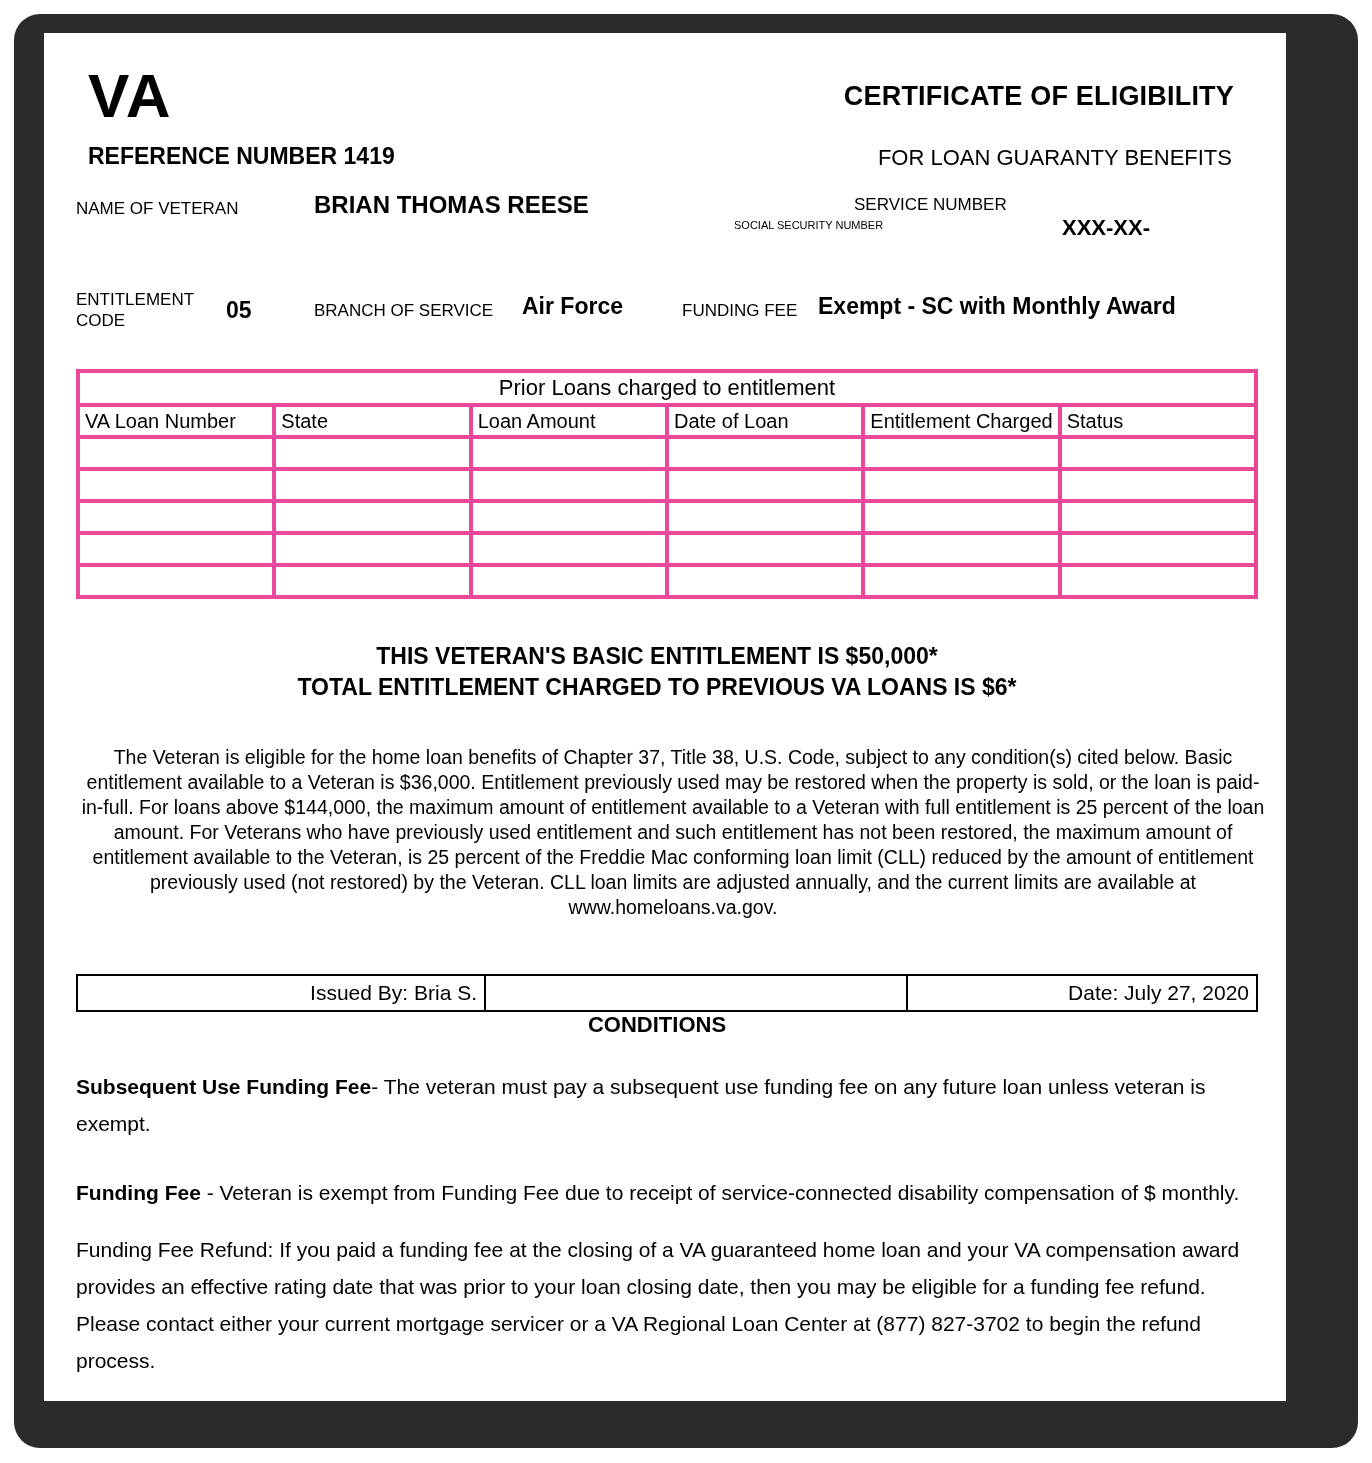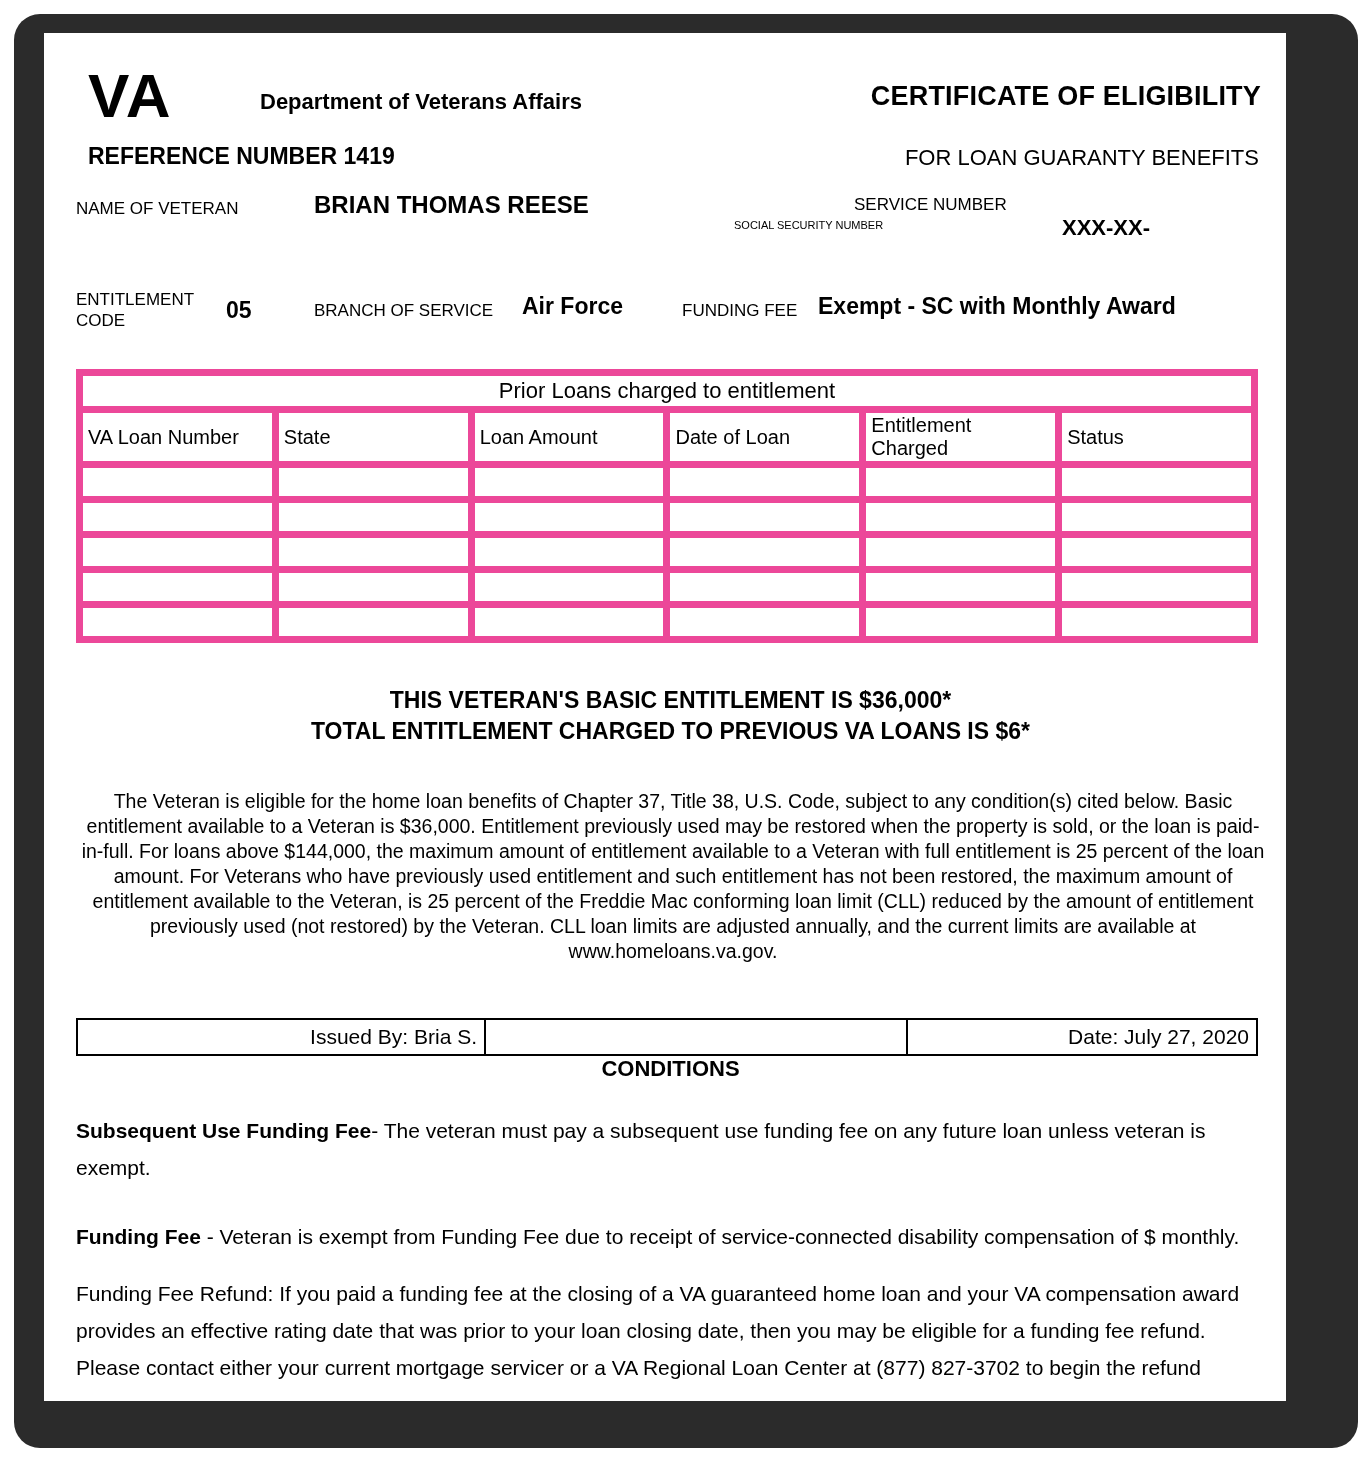--- a/index.html
+++ b/index.html
@@ -39,21 +39,21 @@
     height: 1368px;
     background: #ffffff;
     box-sizing: border-box;
     padding: 0;
     overflow: hidden;
   }
   .inner {
     position: relative;
     width: 100%;
     height: 100%;
-    padding: 30px 19px 0 30px;
+    padding: 30px 46px 0 30px;
     box-sizing: border-box;
   }
 
   
   .header-row {
     position: relative;
     height: 128px;
   }
   .va-logo {
     position: absolute;
@@ -179,21 +179,21 @@
   }
 
   
   table.prior {
     width: 1182px;
     border-collapse: collapse;
     margin-left: 2px;
     table-layout: fixed;
   }
   table.prior td, table.prior th {
-    border: 7px solid #ec4899;
+    border: 4px solid #ec4899;
     font-size: 20px;
     font-weight: normal;
     padding: 1px 5px;
     height: 26px;
     text-align: left;
   }
   table.prior .caption-cell {
     text-align: center;
     font-size: 22px;
     height: 28px;
@@ -259,21 +259,20 @@
 <body>
 
 <div class="screen">
   <div class="frame"></div>
 
   <div class="page">
     <div class="inner">
 
       <div class="header-row">
         <div class="va-logo">VA</div>
-        <div class="dept-name">Department of Veterans Affairs</div>
         <div class="coe-title">CERTIFICATE OF ELIGIBILITY</div>
         <div class="coe-sub">FOR LOAN GUARANTY BENEFITS</div>
         <div class="ref-number">REFERENCE NUMBER 1419</div>
       </div>
 
       <div class="vet-row">
         <div class="lbl-name">NAME OF VETERAN</div>
         <div class="val-name">BRIAN THOMAS REESE</div>
         <div class="lbl-service-number">SERVICE NUMBER</div>
         <div class="lbl-ssn">SOCIAL SECURITY NUMBER</div>
@@ -339,21 +338,21 @@
             <td></td>
             <td></td>
             <td></td>
             <td></td>
             <td></td>
           </tr>
         </tbody>
       </table>
 
       <div class="ent-stmt">
-        <div>THIS VETERAN'S BASIC ENTITLEMENT IS $36,000*</div>
+        <div>THIS VETERAN'S BASIC ENTITLEMENT IS $50,000*</div>
         <div>TOTAL ENTITLEMENT CHARGED TO PREVIOUS VA LOANS IS $6*</div>
       </div>
 
       <div class="body-para">The Veteran is eligible for the home loan benefits of Chapter 37, Title 38, U.S. Code, subject to any condition(s) cited below. Basic entitlement available to a Veteran is $36,000. Entitlement previously used may be restored when the property is sold, or the loan is paid-in-full. For loans above $144,000, the maximum amount of entitlement available to a Veteran with full entitlement is 25 percent of the loan amount. For Veterans who have previously used entitlement and such entitlement has not been restored, the maximum amount of entitlement available to the Veteran, is 25 percent of the Freddie Mac conforming loan limit (CLL) reduced by the amount of entitlement previously used (not restored) by the Veteran. CLL loan limits are adjusted annually, and the current limits are available at www.homeloans.va.gov.</div>
 
       <table class="issued">
         <tbody>
           <tr>
             <td style="width:392px">Issued By: Bria S.</td>
             <td style="width:406px"></td>

